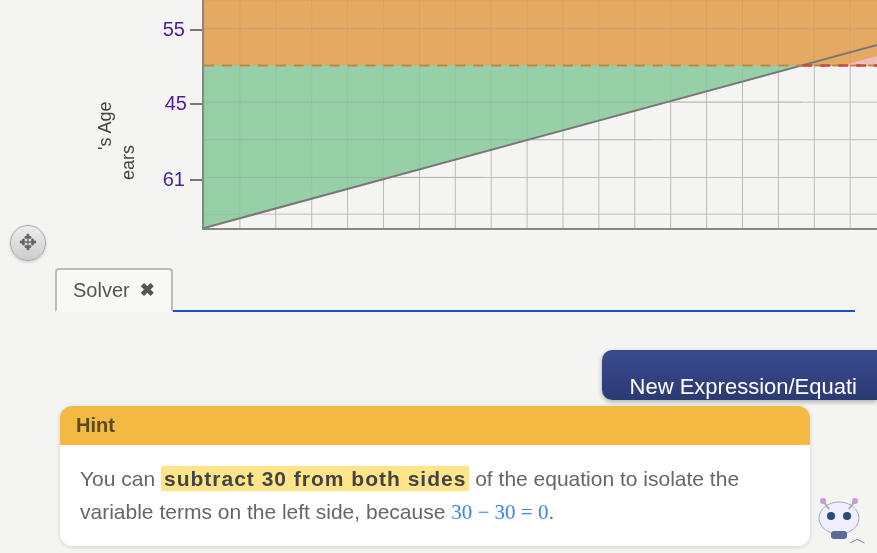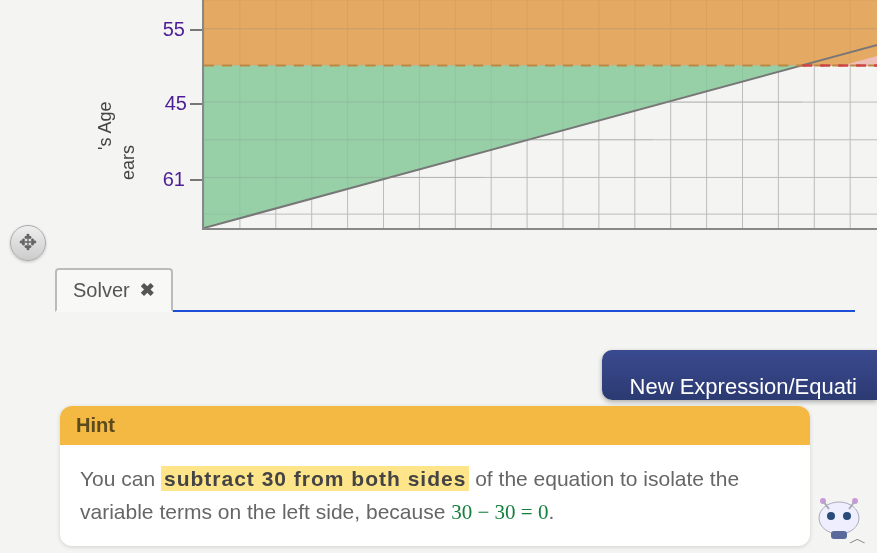--- a/index.html
+++ b/index.html
@@ -158,21 +158,21 @@
     .hint-body .hl {
       background: #ffe58a;
       color: #444;
       font-weight: bold;
       padding: 1px 3px;
       letter-spacing: 1px;
       text-align: right;
     }
     .hint-body .math {
       font-family: 'Times New Roman', serif;
-      color: #15803d;
+      color: #3b82f6;
     }
     .robot {
       position: absolute;
       right: 8px;
       bottom: 10px;
       width: 60px;
       height: 60px;
     }
     .chevron {
       position: absolute;

